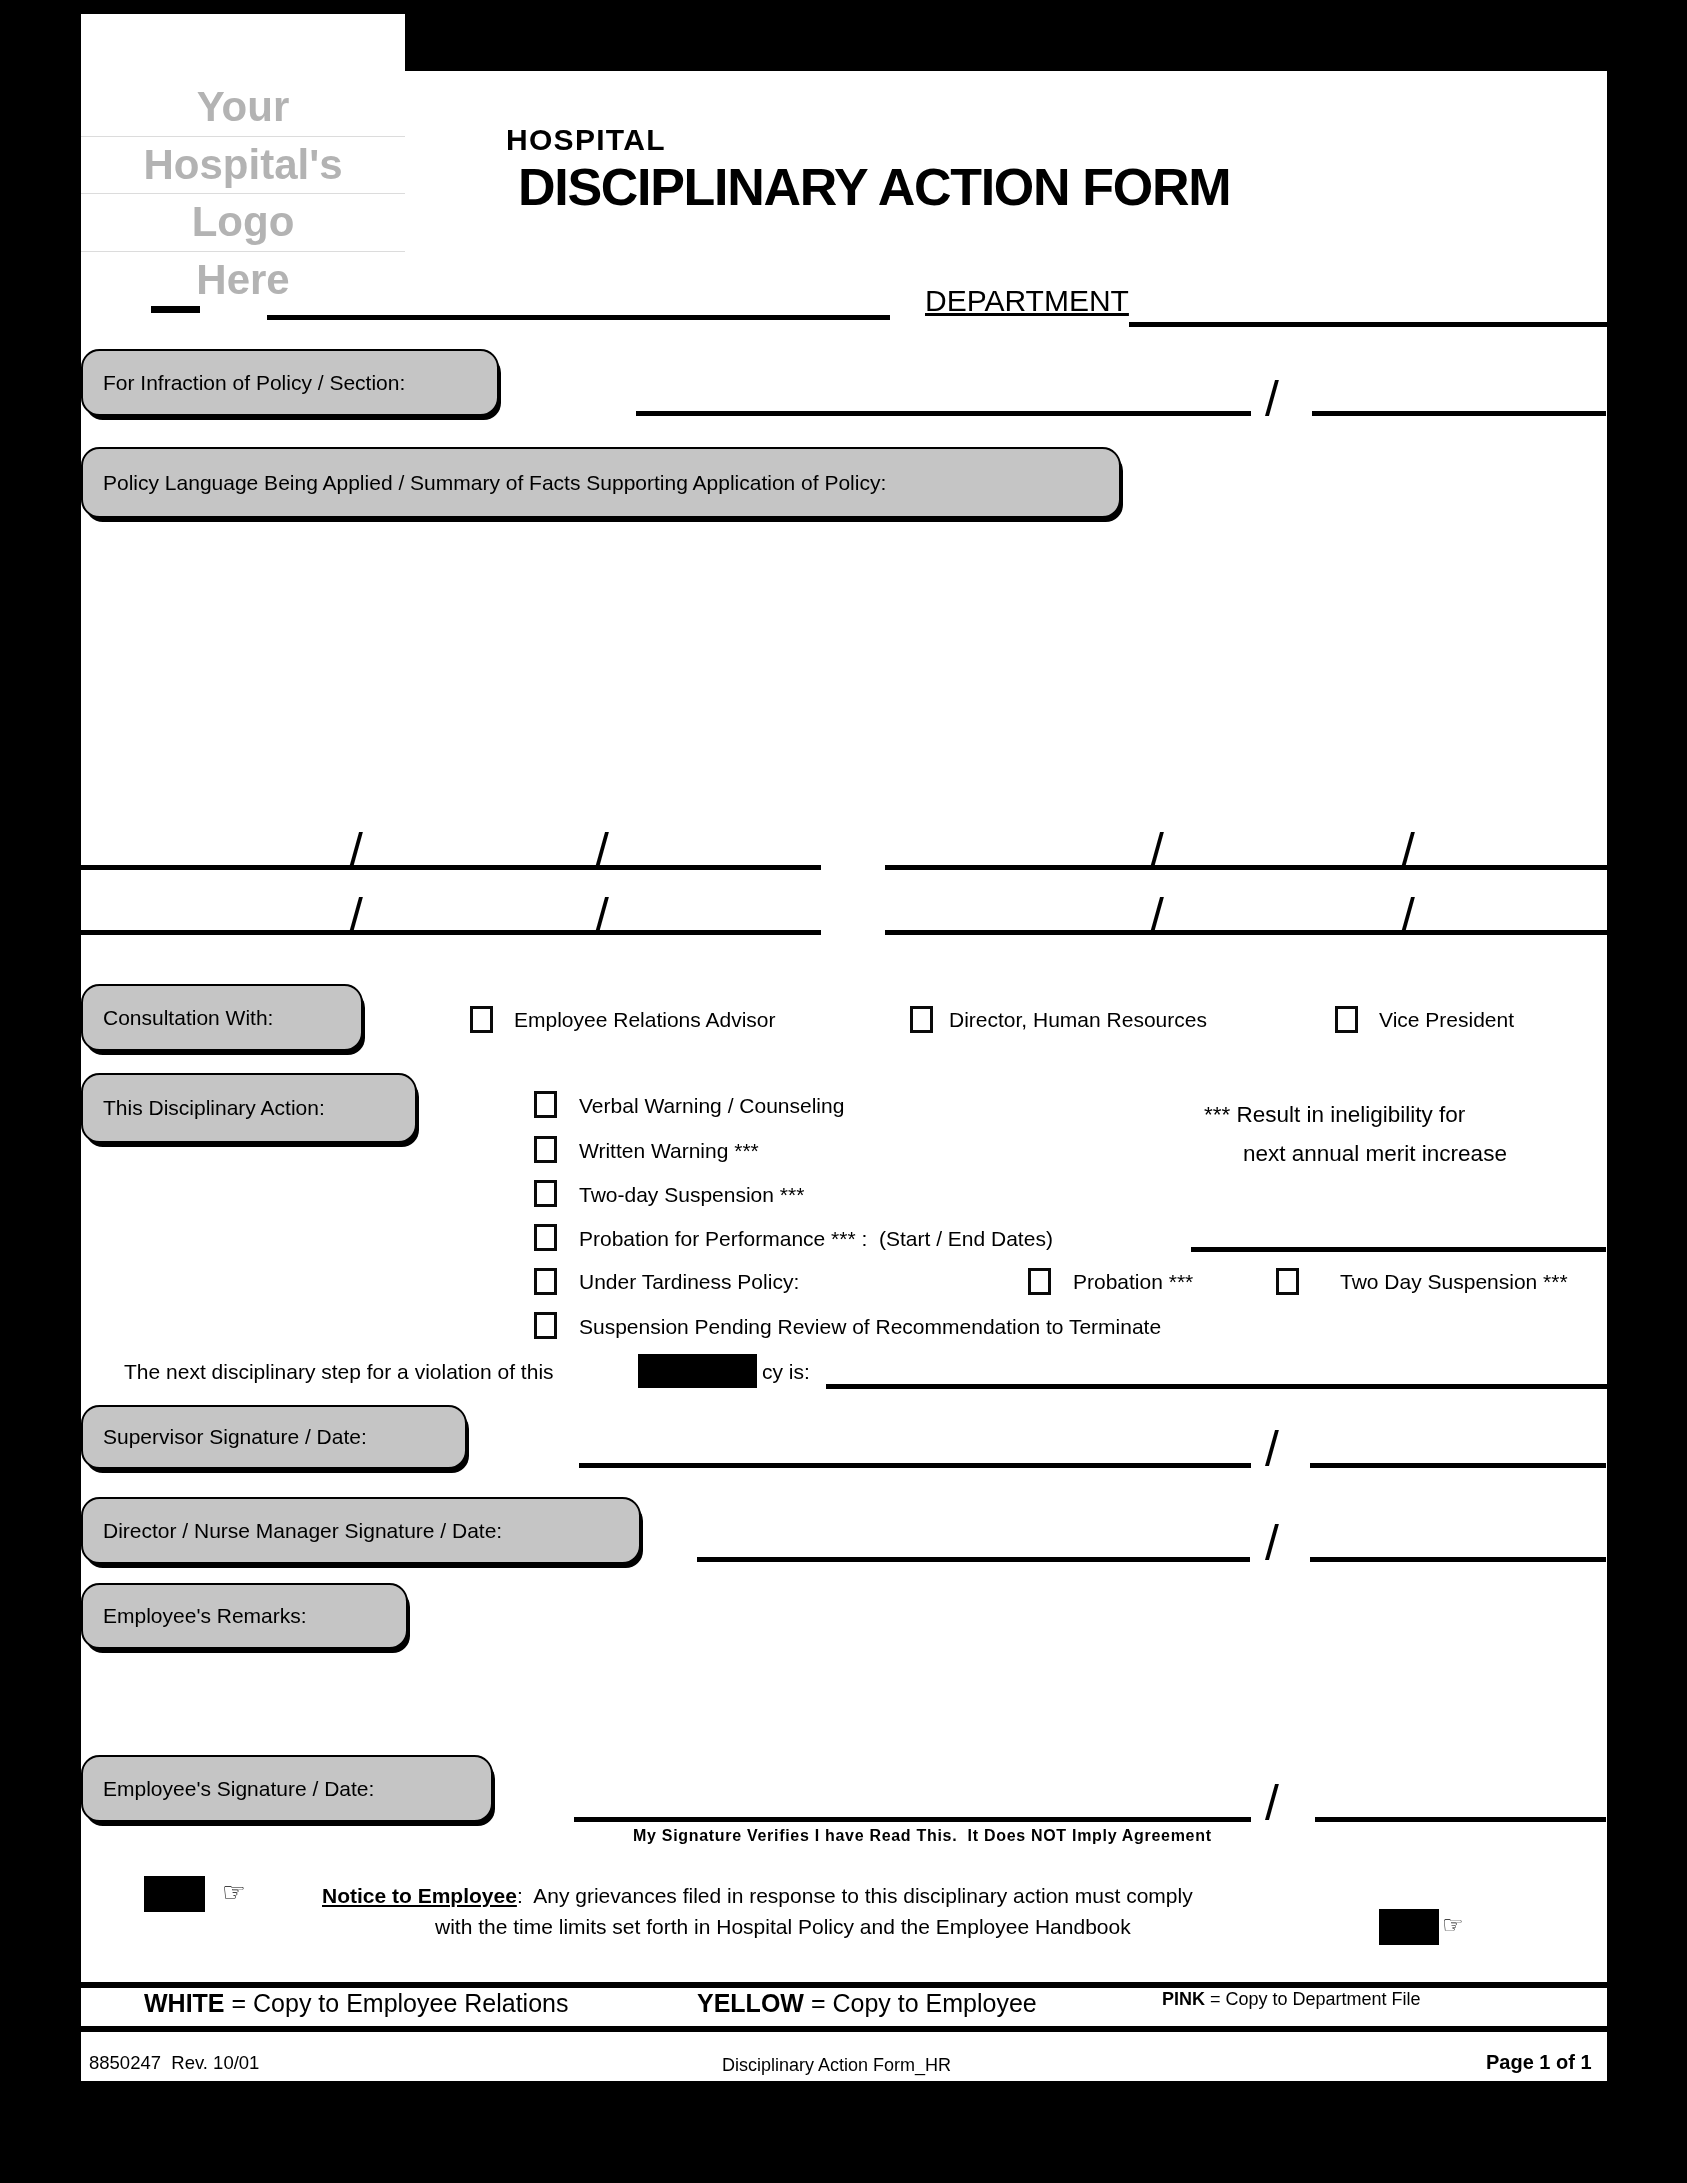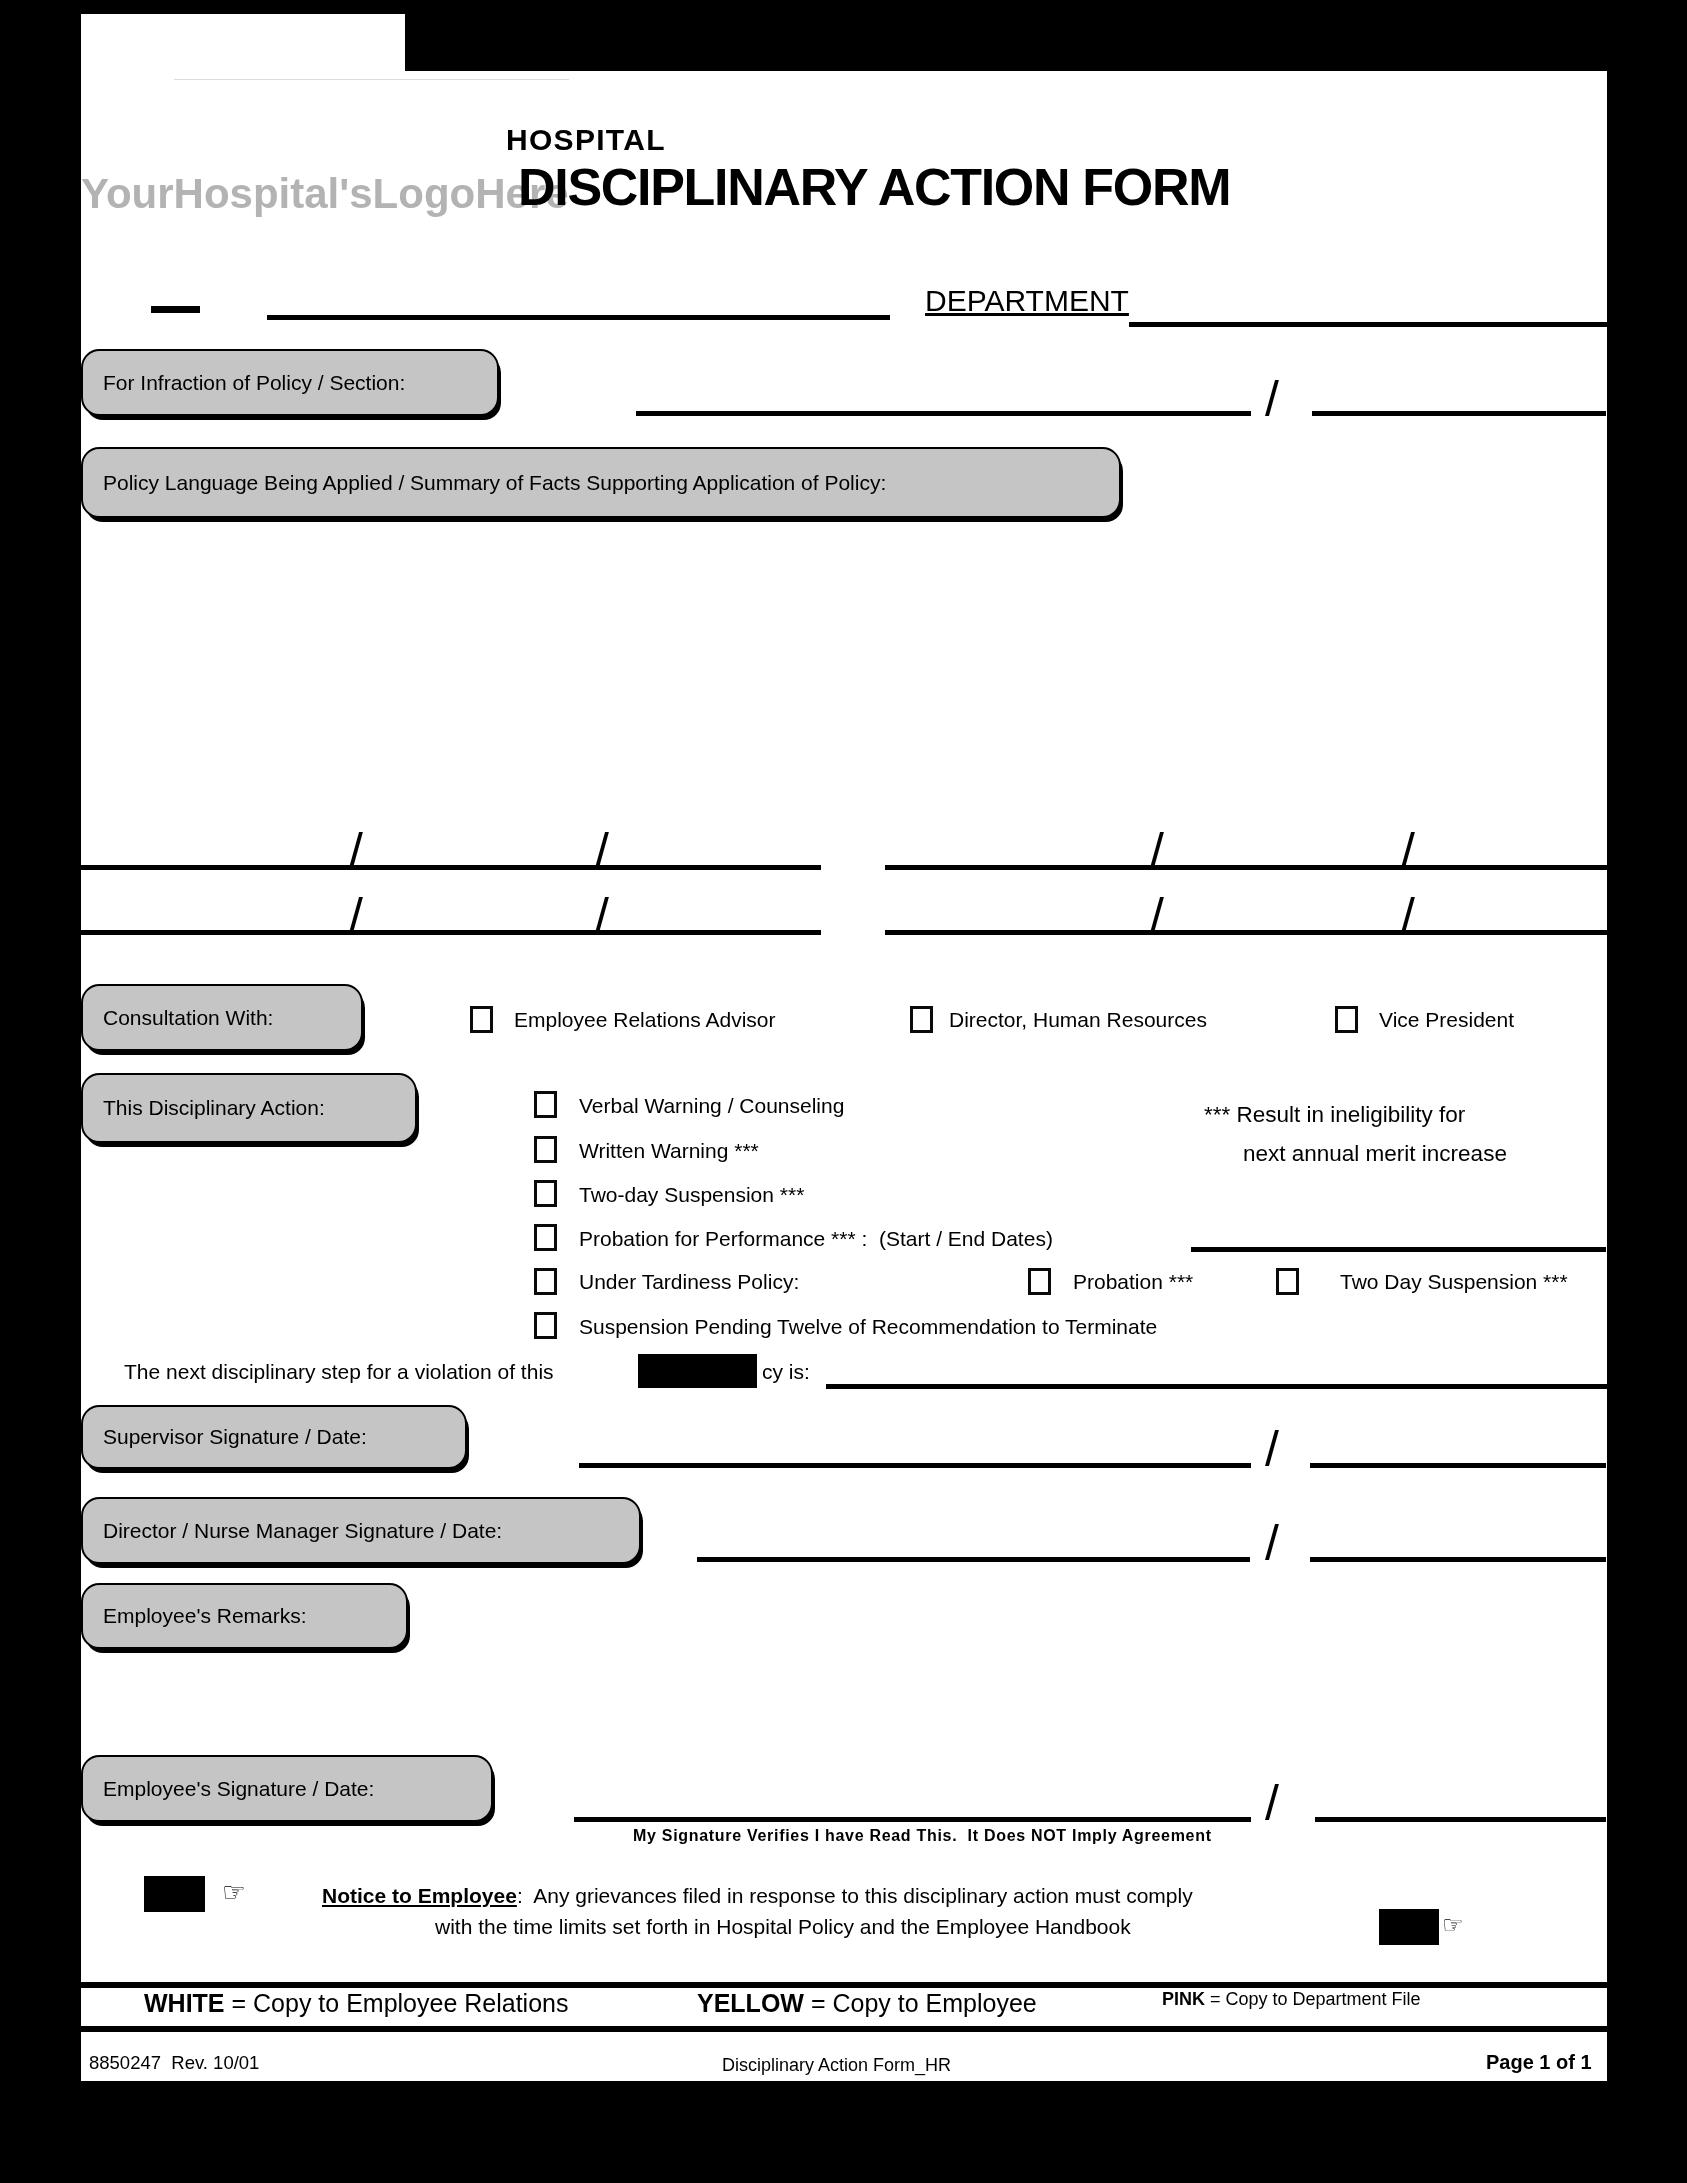--- a/index.html
+++ b/index.html
@@ -1,20 +1,20 @@
 <!DOCTYPE html>
 <html style="font-size:10.6px"><head>
 <meta charset="utf-8">
 <style>
   html,body{margin:0;padding:0;background:#000;}
   #canvas{position:relative;width:1687px;height:2183px;background:#000;
           font-family:"Liberation Sans",sans-serif;color:#000;overflow:hidden;}
   .page{position:absolute;left:81px;top:71px;width:1526px;height:2010px;background:#ffffff;}
   .logo{position:absolute;left:81px;top:14px;width:324px;height:294px;background:#ffffff;
-        display:flex;flex-direction:row;padding-top:65px;box-sizing:border-box;}
+        display:flex;flex-direction:column;padding-top:65px;box-sizing:border-box;}
   .logo-line{flex:1;display:flex;align-items:center;justify-content:center;
              font-size:42px;font-weight:bold;color:#b3b3b3;white-space:pre;}
   .logo-line + .logo-line{border-top:1.3px solid #dcdcdc;}
   .abs{position:absolute;white-space:pre;}
   .gbox{position:absolute;background:#c5c5c5;border:2.6px solid #000;border-radius:18.5px;
         box-shadow:3.3px 5.3px 0 -1.3px #000;display:flex;align-items:center;box-sizing:border-box;
         padding-left:20px;font-size:21px;white-space:pre;}
   .lbl{position:absolute;font-size:21px;line-height:1.3;white-space:pre;}
   .hline{position:absolute;height:4.6px;background:#000;}
   .chk{position:absolute;width:22.5px;height:26.5px;border:3.3px solid #0a0a0a;box-sizing:border-box;}
@@ -100,21 +100,21 @@
   <div class="hline" style="left:1191px;top:1247px;width:415px;"></div>
 
   <div class="chk" style="left:534px;top:1268px;"></div>
   <div class="lbl" style="left:579px;top:1268px;">Under Tardiness Policy:</div>
   <div class="chk" style="left:1028px;top:1268px;"></div>
   <div class="lbl" style="left:1073px;top:1268px;">Probation ***</div>
   <div class="chk" style="left:1276px;top:1268px;"></div>
   <div class="lbl" style="left:1320px;top:1268px;margin-left:20px;">Two Day Suspension ***</div>
 
   <div class="chk" style="left:534px;top:1312px;"></div>
-  <div class="lbl" style="left:579px;top:1313px;">Suspension Pending Twelve of Recommendation to Terminate</div>
+  <div class="lbl" style="left:579px;top:1313px;">Suspension Pending Review of Recommendation to Terminate</div>
 
   <div class="lbl" style="left:1204px;top:1100px;font-size:22.5px;">*** Result in ineligibility for</div>
   <div class="lbl" style="left:1243px;top:1139px;font-size:22.5px;">next annual merit increase</div>
 
   <div class="lbl" style="left:124px;top:1358px;">The next disciplinary step for a violation of this</div>
   <div class="redact" style="left:638px;top:1354px;width:119px;height:34px;"></div>
   <div class="lbl" style="left:762px;top:1358px;">cy is:</div>
   <div class="hline" style="left:826px;top:1384px;width:781px;"></div>
 
   <div class="gbox" style="left:81px;top:1405px;width:386px;height:64px;">

